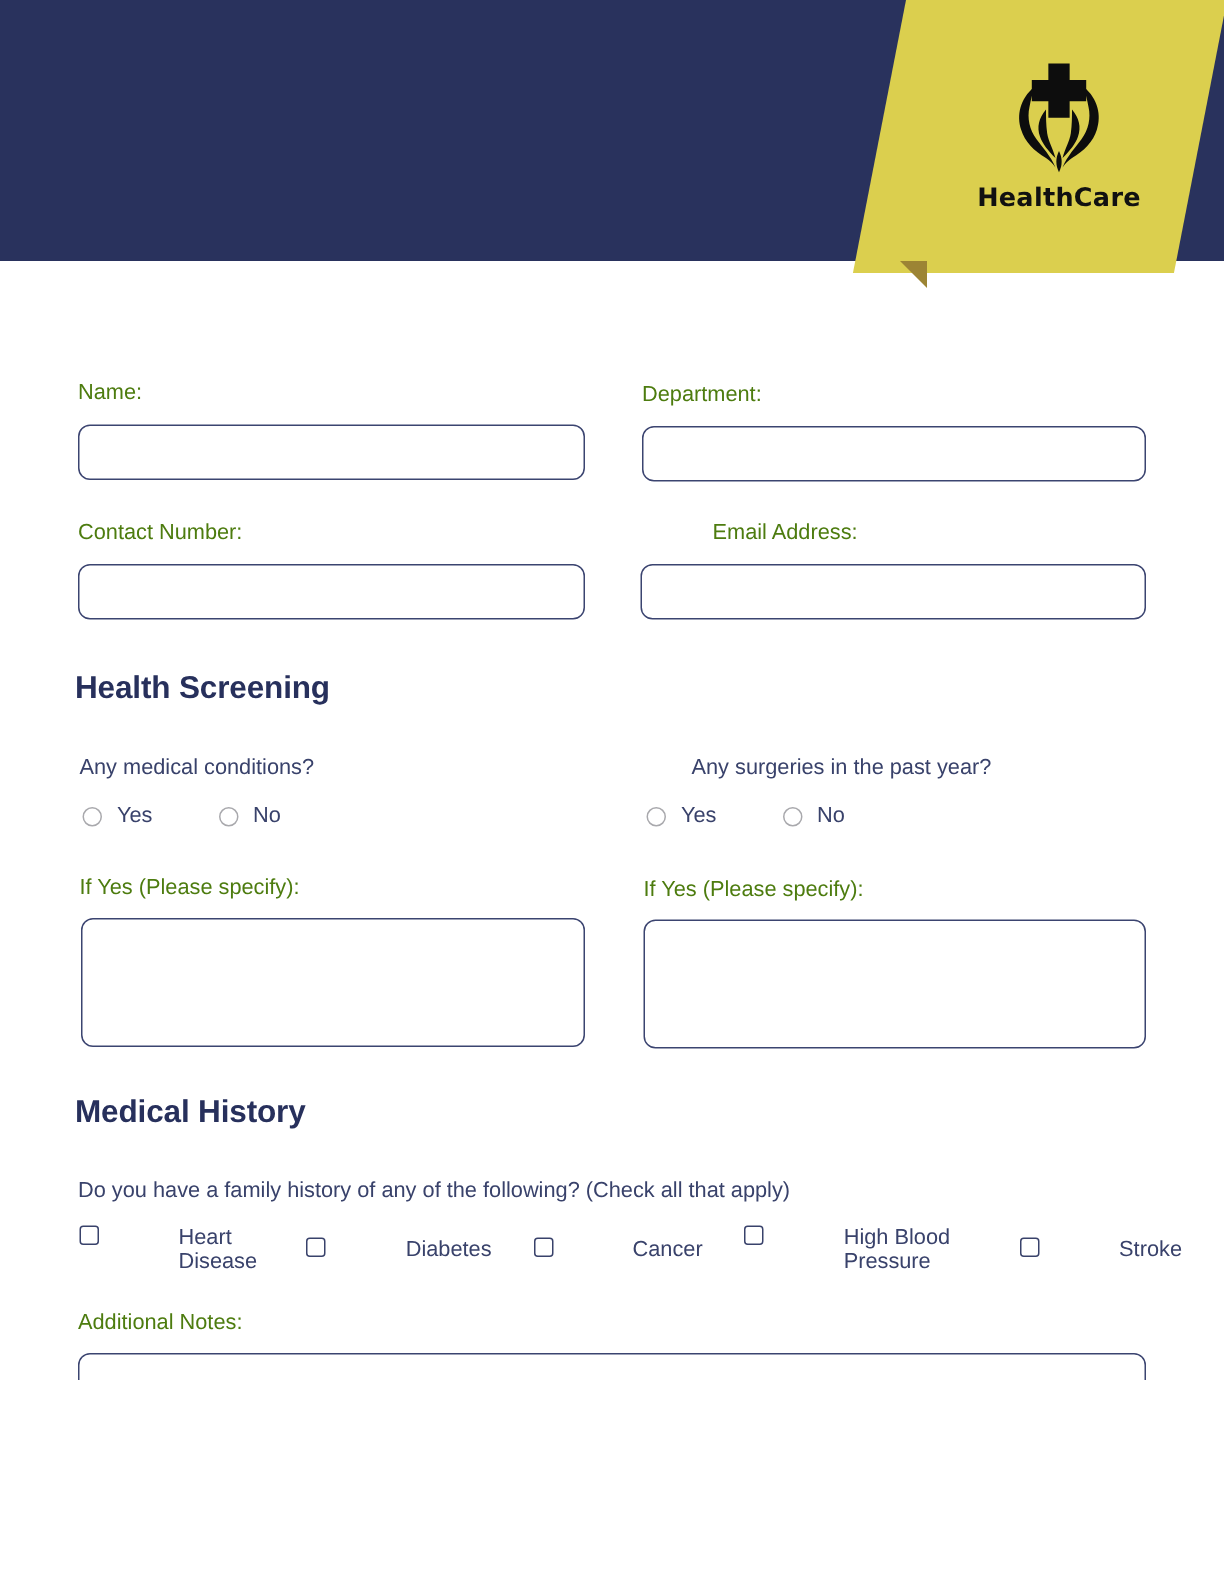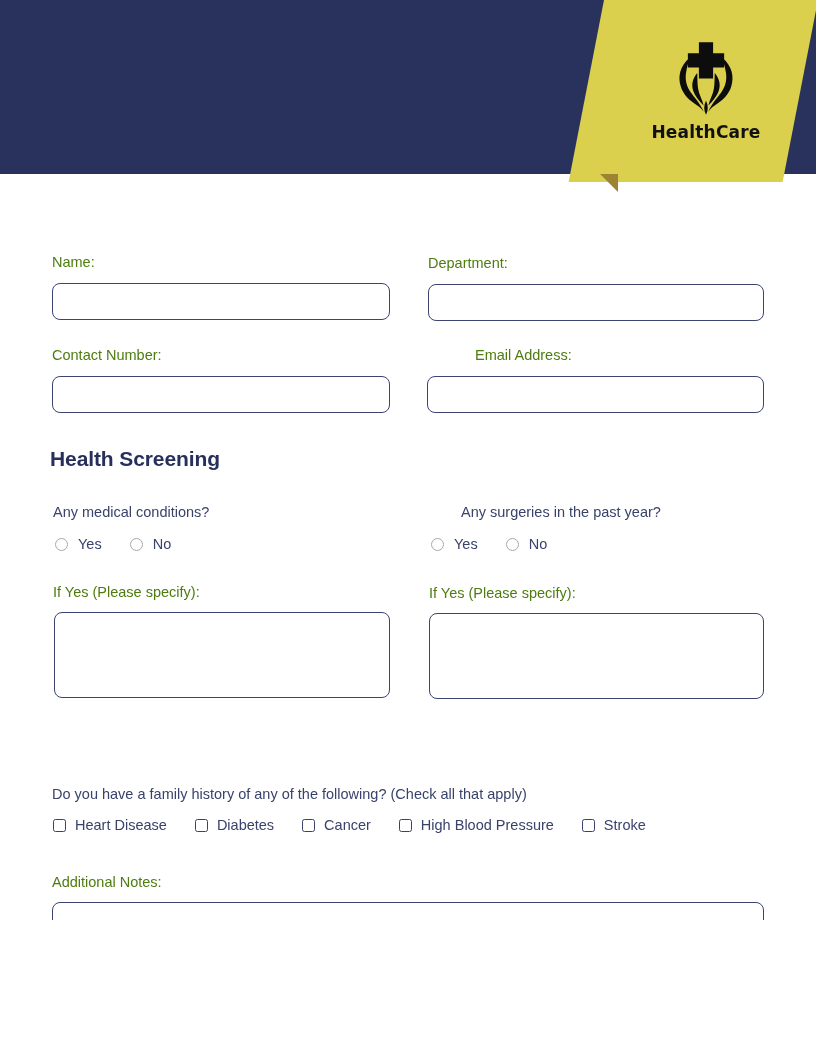--- a/index.html
+++ b/index.html
@@ -117,21 +117,21 @@
 
   .input-box {
     border: 1.4px solid #3b4470;
     border-radius: 8px;
     background: #ffffff;
     width: 100%;
   }
 
   .abs { position: absolute; }
 
-  .radio-row { display: flex; align-items: flex-start; }
+  .radio-row { display: flex; align-items: flex-start; gap: 16px; }
 
   .radio-item {
     display: flex;
     align-items: center;
     margin-right: 28px;
   }
 
   .radio-dot {
     width: 13px;
     height: 13px;
@@ -147,22 +147,23 @@
     font-size: 14.5px;
   }
 
   .checkbox-row {
     display: flex;
     align-items: center;
   }
 
   .check-item {
     display: flex;
-    align-items: center;
+    align-items: flex-start;
     margin-right: 28px;
+    gap: 44px;
   }
 
   .check-box {
     width: 13px;
     height: 13px;
     border: 1.5px solid #39426b;
     border-radius: 2.5px;
     background: #fff;
     margin-right: 9px;
     flex: none;
@@ -278,20 +279,21 @@
     </div>
     <div class="radio-item">
       <span class="radio-dot"></span>
       <span class="radio-label">No</span>
     </div>
   </div>
 
   <div class="abs field-label" style="left:429px; top:585px;">If Yes (Please specify):</div>
   <textarea class="abs input-box" style="left: 429px; top: 613px; width: 335px; height: 86px; padding: 8px 10px; resize: none; font-family: &quot;Liberation Sans&quot;, sans-serif; font-size: 14px; color: rgb(57, 66, 107);"></textarea>
 
+  <div class="abs section-title" style="left:50px; top:730px;">Medical History</div>
 
   <div class="abs question-text" style="left:52px; top:786px;">Do you have a family history of any of the following? (Check all that apply)</div>
 
   <div class="abs checkbox-row" style="left:53px; top:817px;">
     <div class="check-item">
       <span class="check-box"></span>
       <span class="check-label">Heart Disease</span>
     </div>
     <div class="check-item">
       <span class="check-box"></span>

